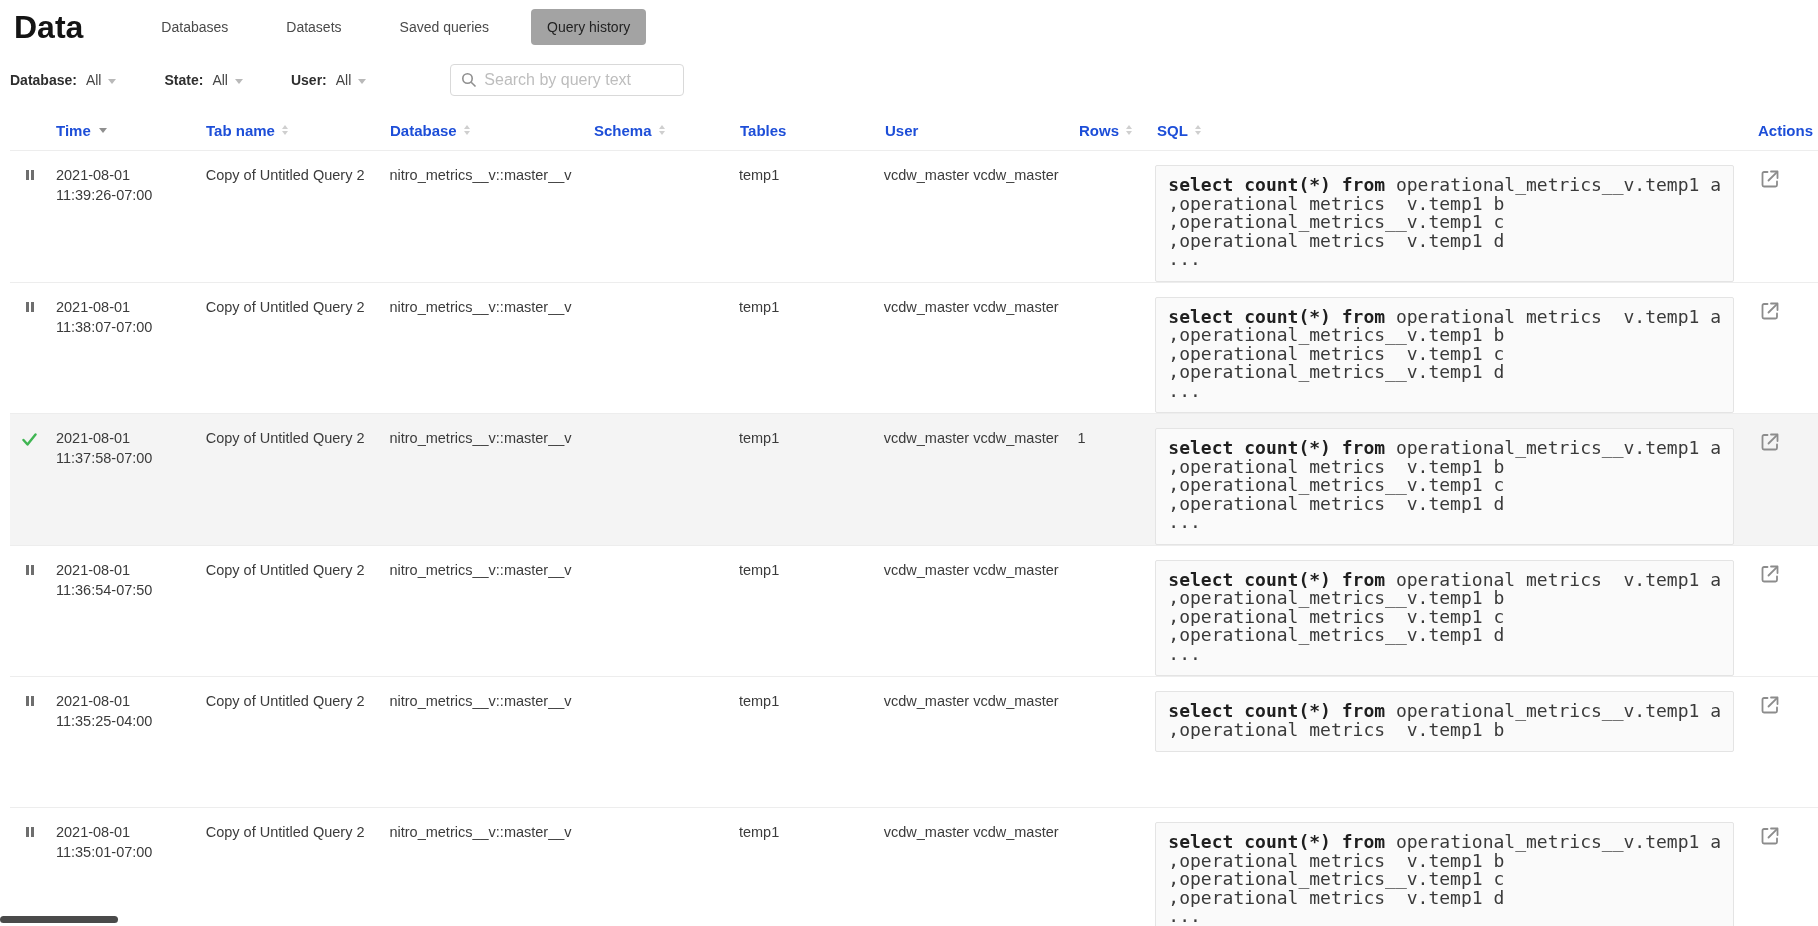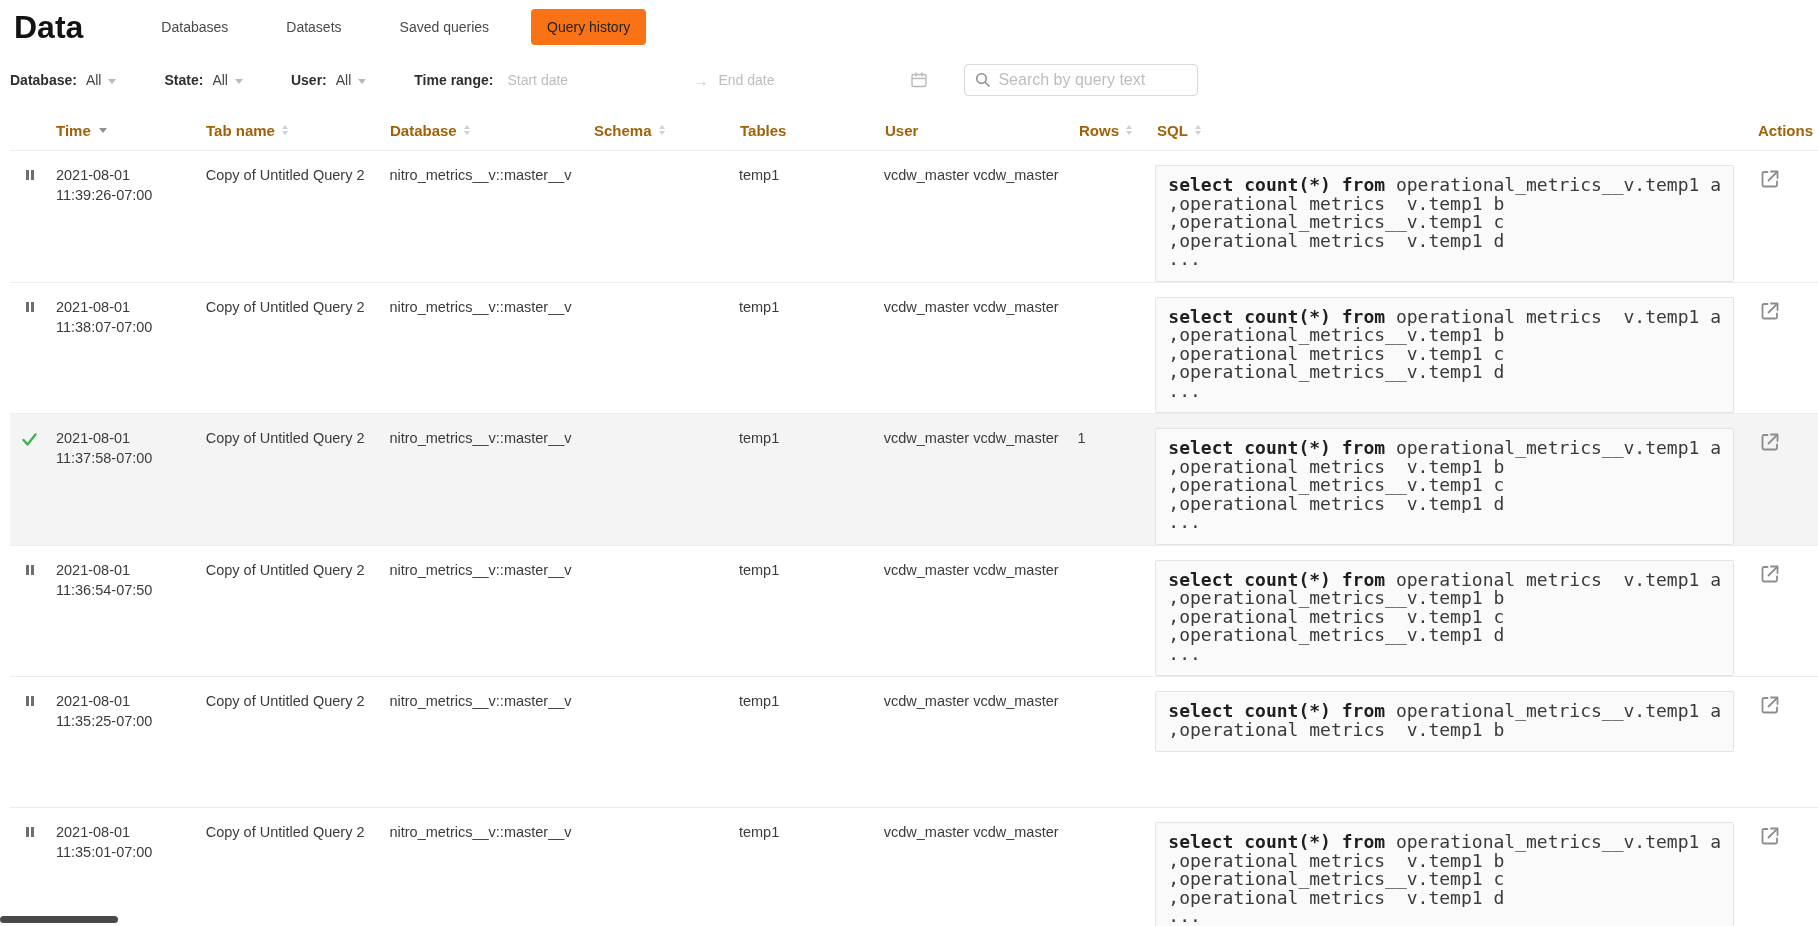--- a/index.html
+++ b/index.html
@@ -5,39 +5,39 @@
   * { margin:0; padding:0; box-sizing:border-box; }
   html, body {
     width:1818px; height:926px; overflow:hidden;
     background:#ffffff; color:#3b3b3b;
     font-family:"Liberation Sans", sans-serif;
   }
   
   .topbar { display:flex; align-items:center; padding:6px 16px 4px 14px; height:52px; }
   .page-title { font-size:32px; font-weight:700; color:#141414; margin-right:62px; }
   .tab { font-size:14px; color:#4a4a4a; padding:10px 16px; margin-right:26px; border-radius:4px; cursor:pointer; white-space:nowrap; }
-  .tab.active { background:#f97316; color:#222;text-align:right; }
+  .tab.active { background:#a3a3a3; color:#222;text-align:right; }
   
   .filterbar { display:flex; align-items:center; padding:12px 16px 14px 10px; height:58px; font-size:14px; }
   .fgroup { display:flex; align-items:center; margin-right:48px; white-space:nowrap; }
   .flabel { font-weight:700; color:#2e2e2e; margin-right:9px; }
   .fselect { display:flex; align-items:center; cursor:pointer; }
   .fvalue { color:#454545; margin-right:7px; }
   .chev { width:0; height:0; border-left:4px solid transparent; border-right:4px solid transparent; border-top:5px solid #b9b9b9; margin-top:2px; }
   .date-input { border:none; outline:none; font-size:14px; width:186px; font-family:inherit; color:#454545; background:transparent; }
   .date-input::placeholder { color:#bdbdbd; }
   .range-arrow { color:#c9c9c9; font-size:15px; margin:0 10px 0 0; }
   .calendar-icon { display:flex; align-items:center; margin-left:6px; cursor:pointer; }
   .searchbox { display:flex; align-items:center; border:1px solid #d9d9d9; border-radius:4px; height:32px; width:234px; padding:0 10px; margin-left:36px; background:#fff; }
   .searchbox svg { flex:none; margin-right:7px; }
   .searchbox input { border:none; outline:none; font-size:16px; color:#333; width:100%; font-family:Liberation Sans, sans-serif; }
   .searchbox input::placeholder { color:#bdbdbd; }
   
   .table { width:100%; padding-left:10px; }
-  .thead { display:flex; align-items:center; height:40px; font-size:15px; font-weight:700; color:#a16207; }
+  .thead { display:flex; align-items:center; height:40px; font-size:15px; font-weight:700; color:#1d4ed8; }
   .th { display:flex; align-items:center; }
   .tr { display:flex; align-items:flex-start; border-top:1px solid #ededed; min-height:131px; padding-top:14px; font-size:14.5px; }
   .tr.highlight { background:#f4f4f4; }
   .td { line-height:20px; padding-right:6px; }
   .c-state  { width:46px;  display:flex; justify-content:center; }
   .c-time   { width:150px; }
   .c-tab    { width:184px; }
   .c-db     { width:204px; }
   .c-schema { width:146px; }
   .c-tables { width:145px; }
@@ -91,34 +91,20 @@
       <span class="chev"></span>
     </span>
   </div>
   <div class="fgroup">
     <span class="flabel">User:</span>
     <span class="fselect">
       <span class="fvalue">All</span>
       <span class="chev"></span>
     </span>
   </div>
-  <div class="fgroup" style="margin-right:0;">
-    <span class="flabel" style="margin-right:14px;">Time range:</span>
-    <input class="date-input" type="text" placeholder="Start date" style="">
-    <span class="range-arrow">→</span>
-    <input class="date-input" type="text" placeholder="End date" style="">
-    <span class="calendar-icon">
-      <svg width="18" height="18" viewBox="0 0 18 18" fill="none" stroke="#b9b9b9" stroke-width="1.4">
-        <rect x="2" y="3.5" width="14" height="12" rx="1.5"></rect>
-        <path d="M2 7.5h14"></path>
-          <path d="M6 1.5v4"></path>
-          <path d="M12 1.5v4"></path>
-      </svg>
-    </span>
-  </div>
   <div class="searchbox">
     <svg width="16" height="16" viewBox="0 0 16 16" fill="none" stroke="#8f8f8f" stroke-width="1.6">
       <circle cx="6.5" cy="6.5" r="4.7"></circle>
         <path d="M10.2 10.2L14.5 14.5"></path>
     </svg>
     <input type="text" placeholder="Search by query text" style="">
   </div>
 </div>
 
 <div class="table">
@@ -326,21 +312,21 @@
 
   <div class="tr">
     <div class="td c-state">
         <span class="state-bars">
           <i></i>
           <i></i>
         </span>
       </div>
     <div class="td c-time">
       <div>2021-08-01</div>
-        <div>11:35:25-07:00</div>
+        <div>11:35:25-04:00</div>
     </div>
     <div class="td c-tab">Copy of Untitled Query 2</div>
     <div class="td c-db">nitro_metrics__v::master__v</div>
     <div class="td c-schema"></div>
     <div class="td c-tables">temp1</div>
     <div class="td c-user">vcdw_master vcdw_master</div>
     <div class="td c-rows"></div>
     <div class="td c-sql">
       <div class="sql-box">
         <div class="sql-line"><span class="kw">select count(*) from</span><span> operational_metrics__v.temp1 a</span></div>

